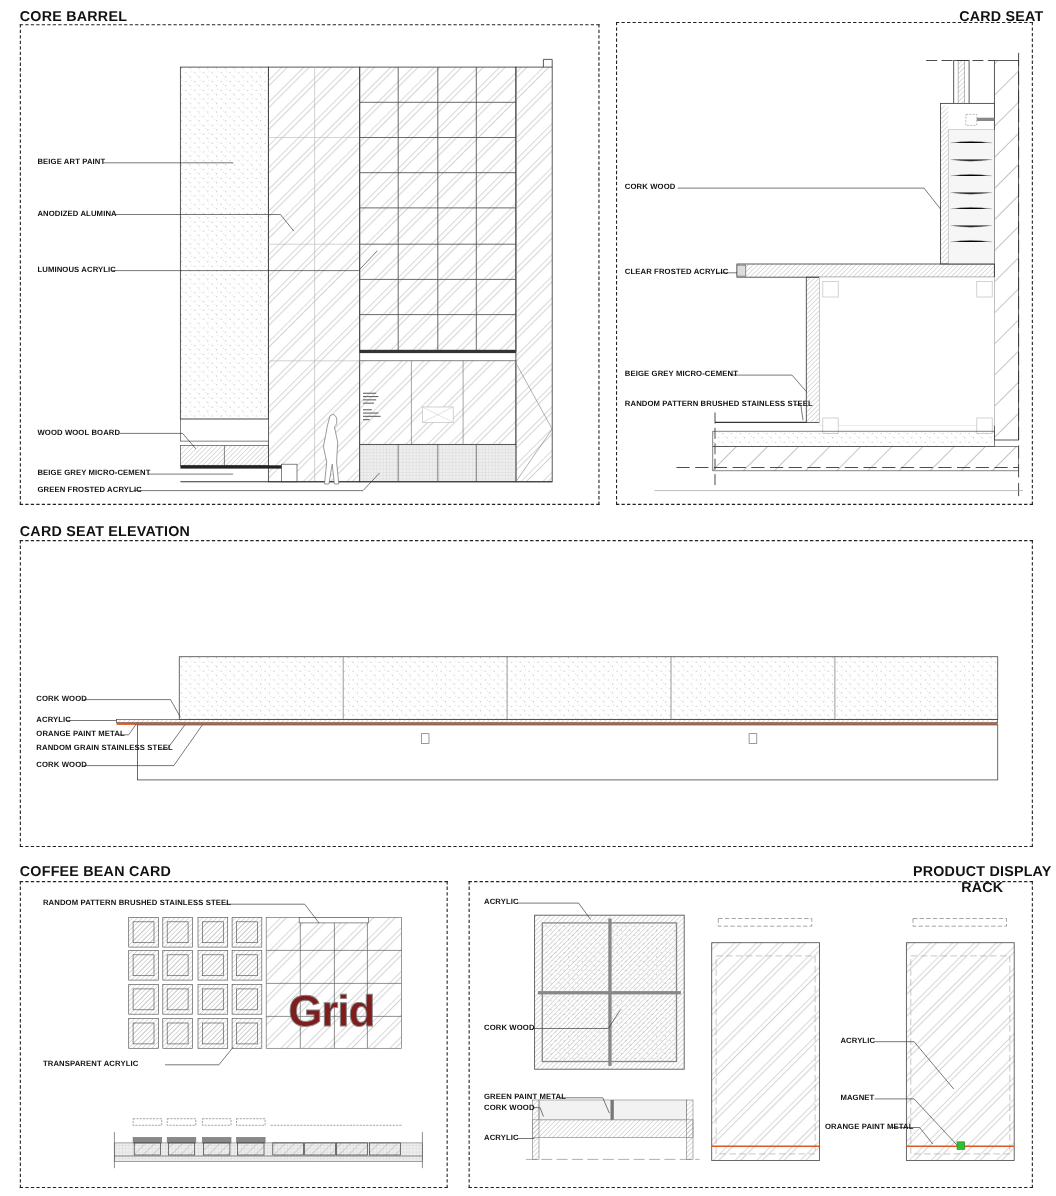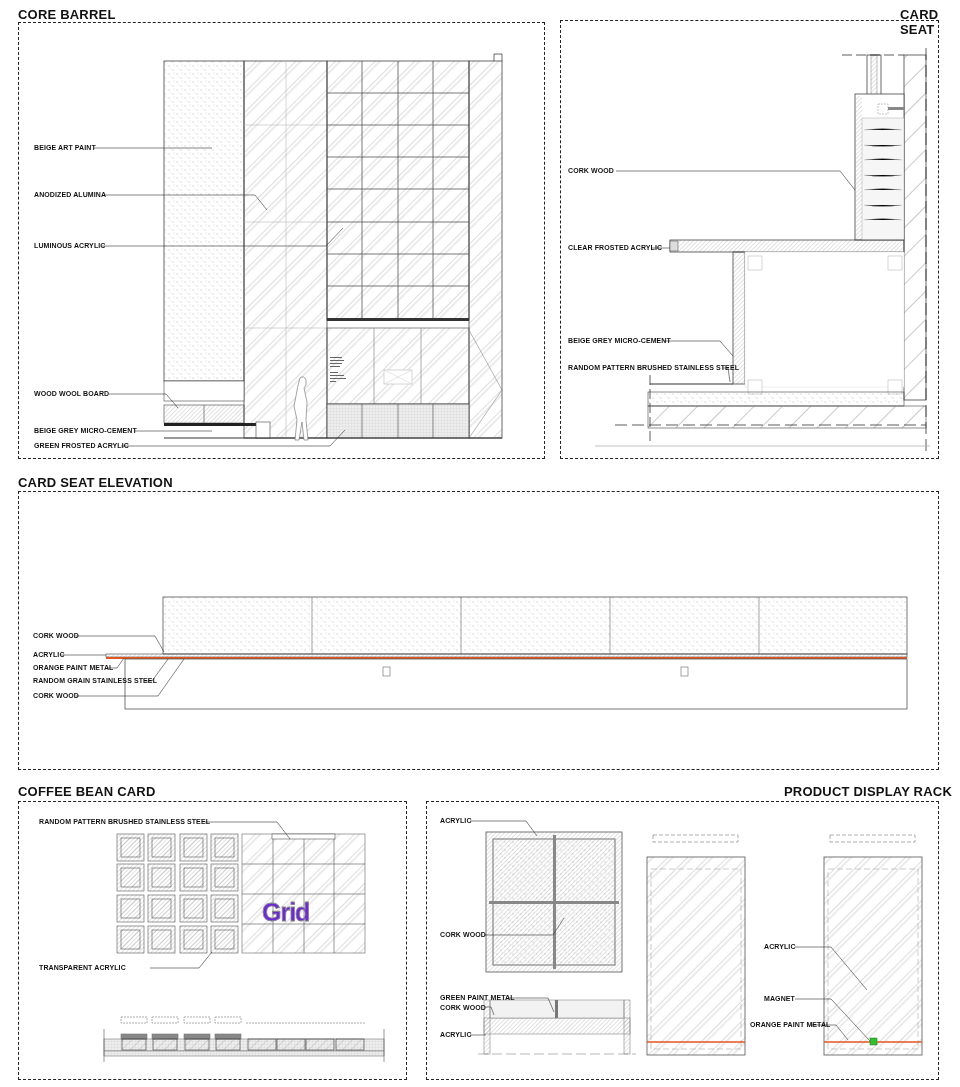--- a/index.html
+++ b/index.html
@@ -109,21 +109,21 @@
   </g>
 </svg>
 
 <div class="lbl" style="left:34px;top:144px;">BEIGE ART PAINT</div>
 <div class="lbl" style="left:34px;top:191px;">ANODIZED ALUMINA</div>
 <div class="lbl" style="left:34px;top:242px;">LUMINOUS ACRYLIC</div>
 <div class="lbl" style="left:34px;top:390px;">WOOD WOOL BOARD</div>
 <div class="lbl" style="left:34px;top:427px;">BEIGE GREY MICRO-CEMENT</div>
 <div class="lbl" style="left:34px;top:442px;">GREEN FROSTED ACRYLIC</div>
 
-<div class="title" style="left:900px;top:7px;">CARD SEAT</div>
+<div class="title" style="left:872px;top:7px;">CARD SEAT</div>
 <div class="panel" style="left:560px;top:20px;width:379px;height:439px;"></div>
 
 <svg width="960" height="1087">
 
   <rect x="904" y="55" width="22" height="345" fill="url(#soilHatch)" stroke="#444" stroke-width="0.8"></rect>
   <line x1="926" y1="48" x2="926" y2="455" stroke="#333" stroke-width="0.8" stroke-dasharray="12,5"></line>
 
   <rect x="867" y="55" width="14" height="44" fill="#fff" stroke="#444" stroke-width="0.8"></rect>
   <rect x="871" y="55" width="6" height="44" fill="url(#fine)" stroke="#666" stroke-width="0.4"></rect>
   <line x1="842" y1="55" x2="904" y2="55" stroke="#333" stroke-width="0.8" stroke-dasharray="10,4"></line>
@@ -274,26 +274,26 @@
     <rect x="336" y="1039" width="28" height="11" fill="url(#diag)" stroke="#333"></rect>
     <rect x="104" y="1051" width="280" height="5" fill="url(#grid)"></rect>
     <line x1="104" y1="1029" x2="104" y2="1062" stroke="#555"></line>
     <line x1="384" y1="1029" x2="384" y2="1062" stroke="#555"></line>
   </g>
   <g stroke="#333" stroke-width="0.6" fill="none">
     <polyline points="205,822 277,822 290,839"></polyline>
     <polyline points="150,968 199,968 212,952"></polyline>
   </g>
 </svg>
-<div style="position:absolute;left:262px;top:898px;font-family:'Liberation Sans',sans-serif;font-weight:bold;font-size:25px;color:#6d28d9;-webkit-text-stroke:0.8px #888;letter-spacing:-1px;">Grid</div>
+<div style="position:absolute;left:262px;top:898px;font-family:'Liberation Sans',sans-serif;font-weight:bold;font-size:40px;color:#7f1d1d;-webkit-text-stroke:0.8px #888;letter-spacing:-1px;">Grid</div>
 
 <div class="lbl" style="left:39px;top:818px;">RANDOM PATTERN BRUSHED STAINLESS STEEL</div>
 <div class="lbl" style="left:39px;top:964px;">TRANSPARENT ACRYLIC</div>
 
-<div class="title" style="left:784px;top:784px;">PRODUCT DISPLAY RACK</div>
+<div class="title" style="left:826px;top:784px;text-align:center;">PRODUCT DISPLAY RACK</div>
 <div class="panel" style="left:426px;top:801px;width:513px;height:279px;"></div>
 
 <svg width="960" height="1087">
 
   <rect x="486" y="832" width="136" height="140" fill="url(#fine)" stroke="#555" stroke-width="0.8"></rect>
   <rect x="493" y="839" width="122" height="126" fill="url(#dots)" stroke="#888" stroke-width="1.2"></rect>
   <rect x="553" y="835" width="3" height="134" fill="#888"></rect>
   <rect x="489" y="901" width="130" height="3" fill="#888"></rect>
 
   <rect x="484" y="1018" width="146" height="16" fill="url(#fine)" stroke="#888" stroke-width="0.6"></rect>

